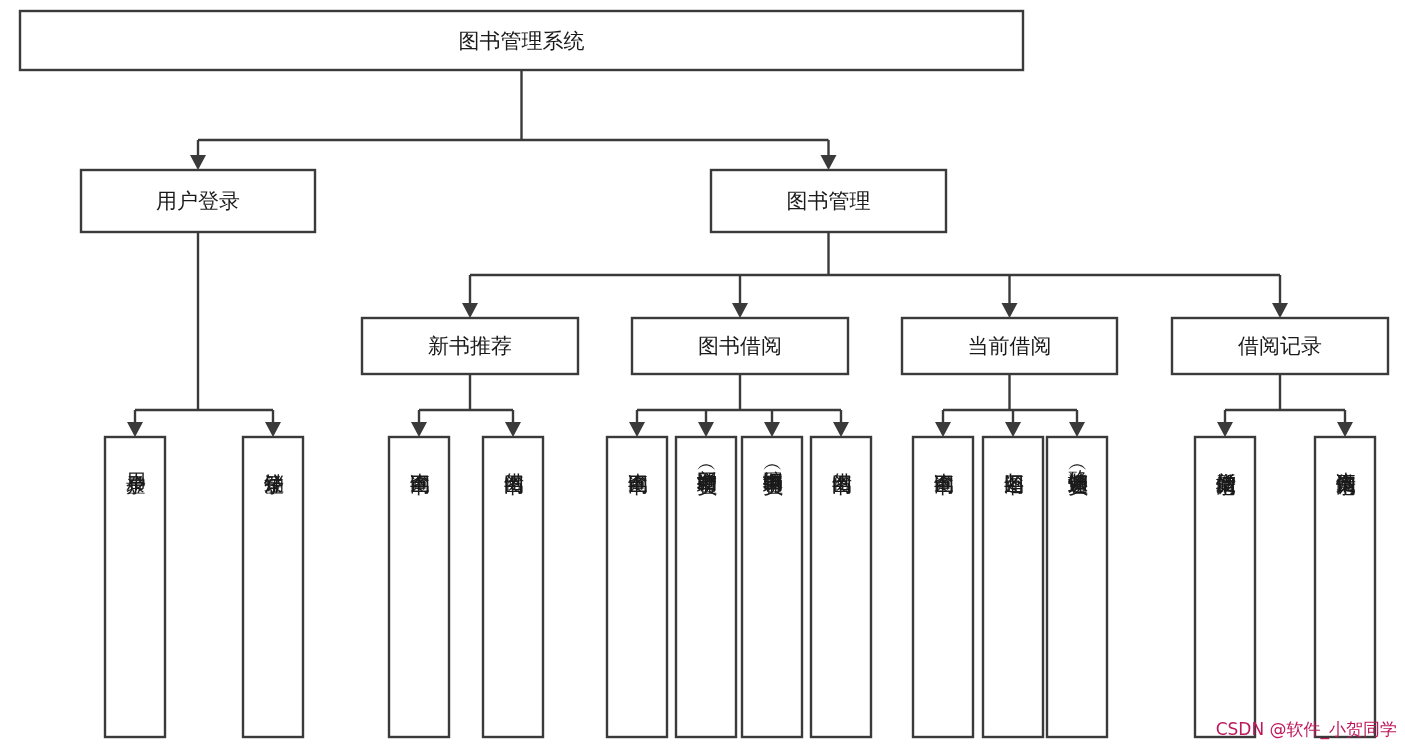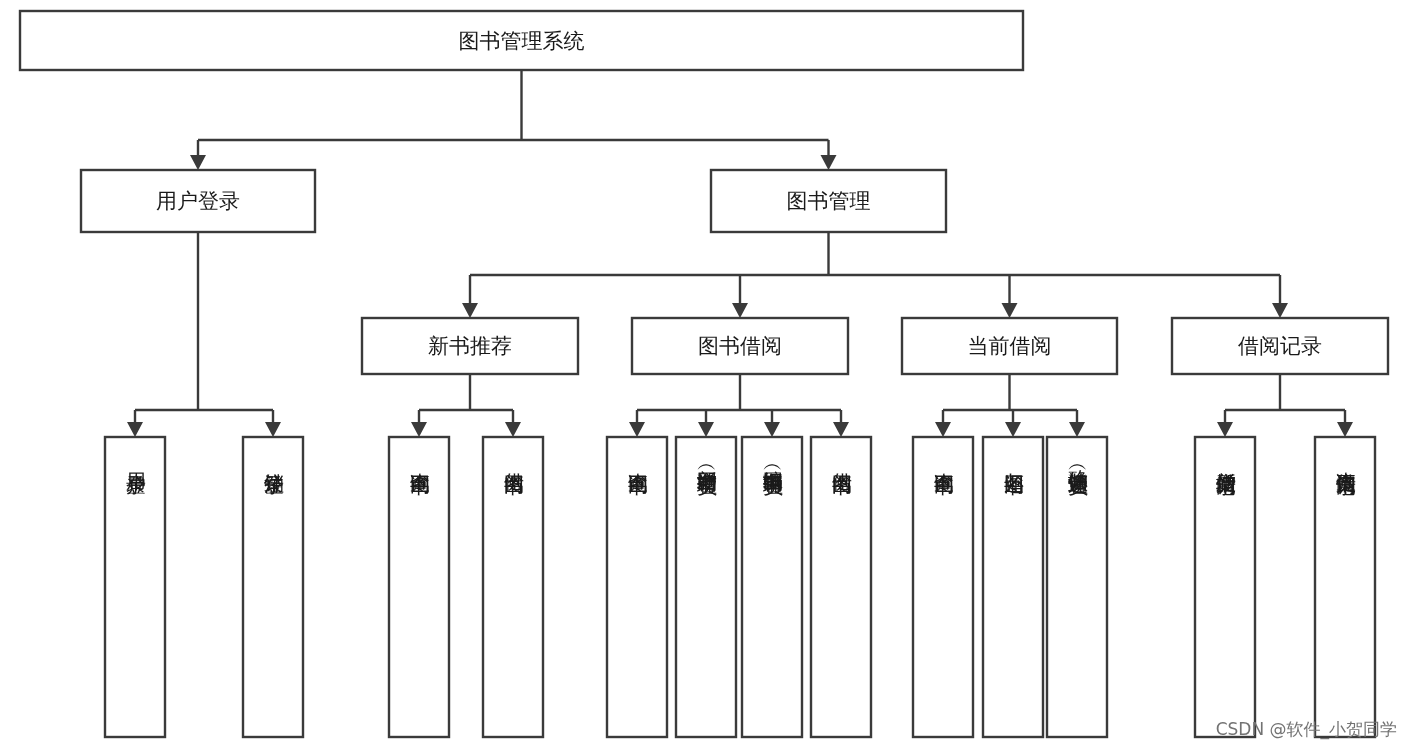--- a/index.html
+++ b/index.html
@@ -12,21 +12,21 @@
   .edge{stroke:#3a3a3a;stroke-width:2.4;fill:none;}
   .arrow-head{fill:#3a3a3a;stroke:none;}
   .node-label{
     fill:#1a1a1a;font-family:"DejaVu Sans","Liberation Sans",sans-serif;
     text-anchor:middle;dominant-baseline:middle;
   }
   .label-h{font-size:21px;}
   .label-v{font-size:20px;writing-mode:vertical-rl;text-orientation:upright;letter-spacing:1px;}
   .watermark{
     position:absolute;right:8px;bottom:6px;
-    font-size:17px;color:#737373;white-space:nowrap;
+    font-size:17px;color:#be185d;white-space:nowrap;
     font-family:"DejaVu Sans","Liberation Sans",sans-serif;
     pointer-events:none;
   }
 </style>
 </head>
 <body>
 
 <svg id="diagram" viewBox="0 0 1405 747" xmlns="http://www.w3.org/2000/svg">
   <g id="edges-layer">
       <path class="edge" d="M 521.5 70 L 521.5 140"></path>

